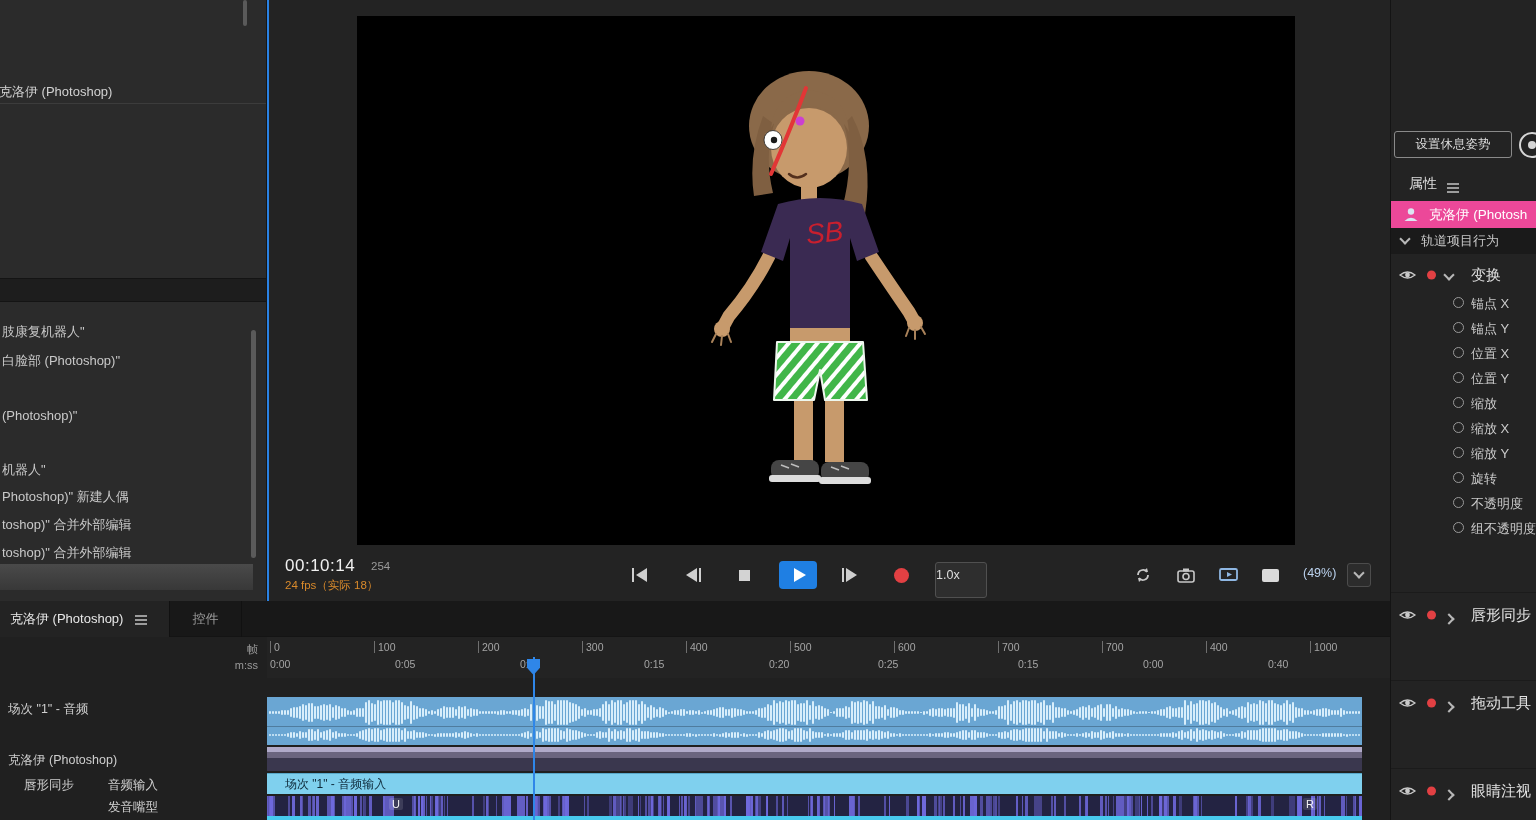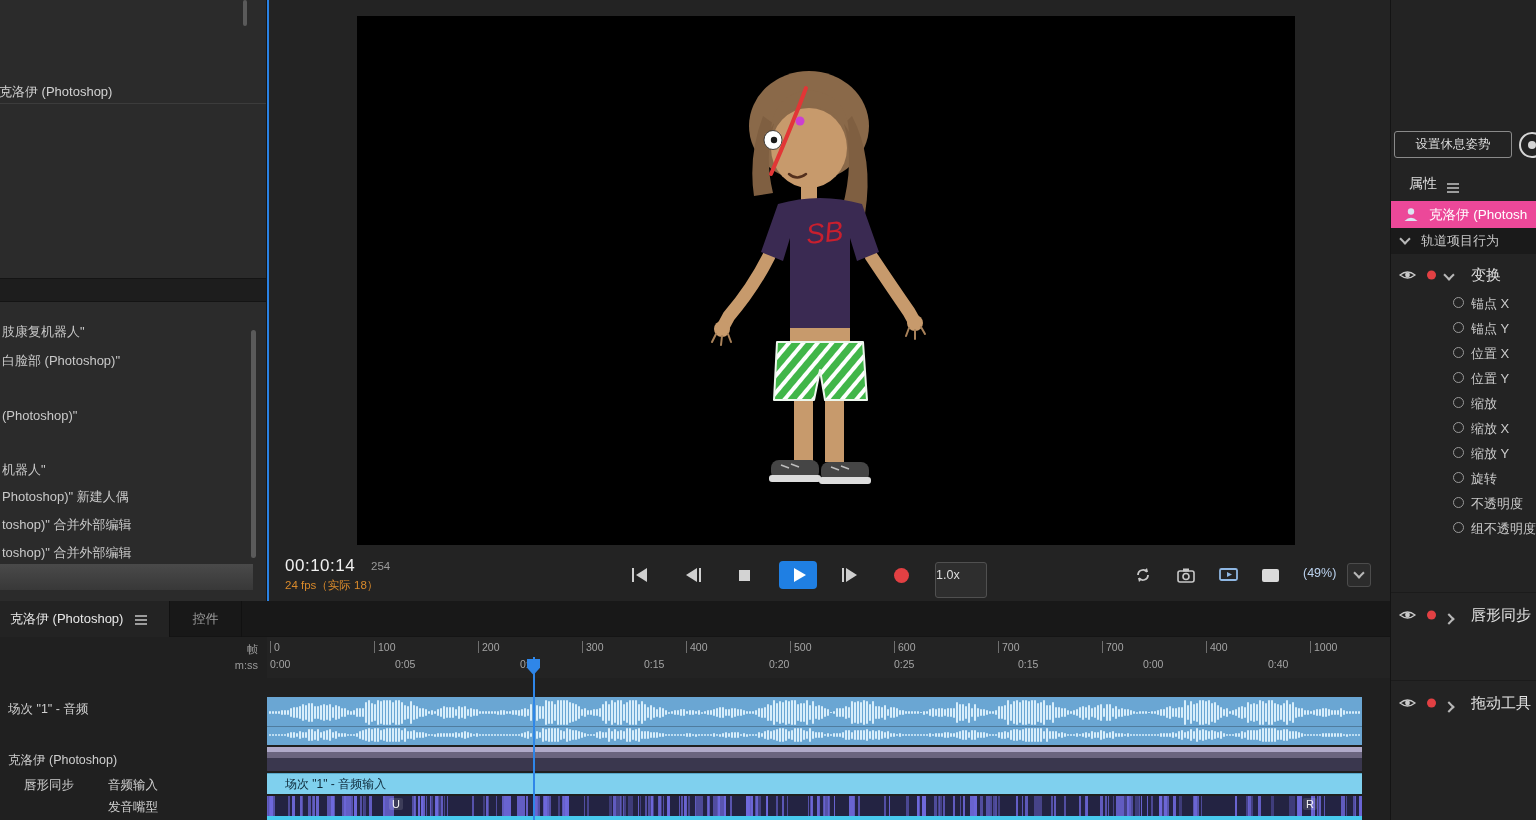--- a/index.html
+++ b/index.html
@@ -246,21 +246,21 @@
       <div class="tickf" style="left:627px">600</div>
       <div class="tickf" style="left:731px">700</div>
       <div class="tickf" style="left:835px">700</div>
       <div class="tickf" style="left:939px">400</div>
       <div class="tickf" style="left:1043px">1000</div>
       <div class="tickt" style="left:3px">0:00</div>
       <div class="tickt" style="left:128px">0:05</div>
       <div class="tickt" style="left:253px">0:10</div>
       <div class="tickt" style="left:377px">0:15</div>
       <div class="tickt" style="left:502px">0:20</div>
-      <div class="tickt" style="left:627px">0:25</div>
+      <div class="tickt" style="left:611px">0:25</div>
       <div class="tickt" style="left:751px">0:15</div>
       <div class="tickt" style="left:876px">0:00</div>
       <div class="tickt" style="left:1001px">0:40</div>
     </div>
 
     <div class="thead" style="left:8px;top:100px">场次 "1" - 音频</div>
     <div class="thead" style="left:8px;top:151px">克洛伊 (Photoshop)</div>
     <div class="thead" style="left:24px;top:176px">唇形同步</div>
     <div class="thead" style="left:108px;top:176px">音频输入</div>
     <div class="thead" style="left:108px;top:198px">发音嘴型</div>
@@ -1314,14 +1314,23 @@
     </div>
     <div class="beh-row sep" style="top:680px;height:44px">
       <svg class="eye-ic" width="17" height="12" viewBox="0 0 17 12">
           <path d="M1 6 Q8.5 0 16 6 Q8.5 12 1 6 Z" fill="none" stroke="#c9c9c9" stroke-width="1.3"></path>
           <circle cx="8.5" cy="6" r="2.4" fill="#c9c9c9"></circle>
         </svg>
       <span class="dot"></span>
       <span class="chev right rchev"></span>
       <span class="beh-label">拖动工具</span>
     </div>
+    <div class="beh-row sep" style="top:768px;height:44px">
+      <svg class="eye-ic" width="17" height="12" viewBox="0 0 17 12">
+          <path d="M1 6 Q8.5 0 16 6 Q8.5 12 1 6 Z" fill="none" stroke="#c9c9c9" stroke-width="1.3"></path>
+          <circle cx="8.5" cy="6" r="2.4" fill="#c9c9c9"></circle>
+        </svg>
+      <span class="dot"></span>
+      <span class="chev right rchev"></span>
+      <span class="beh-label">眼睛注视</span>
+    </div>
   </div>
 </div>
 
 </body></html>

